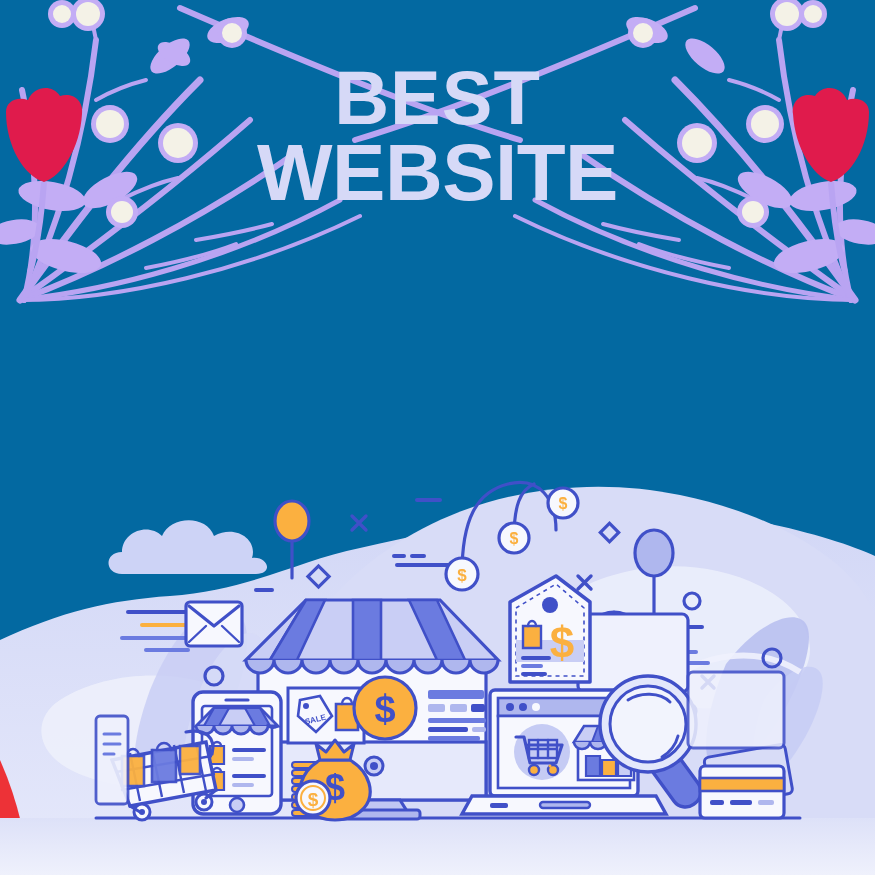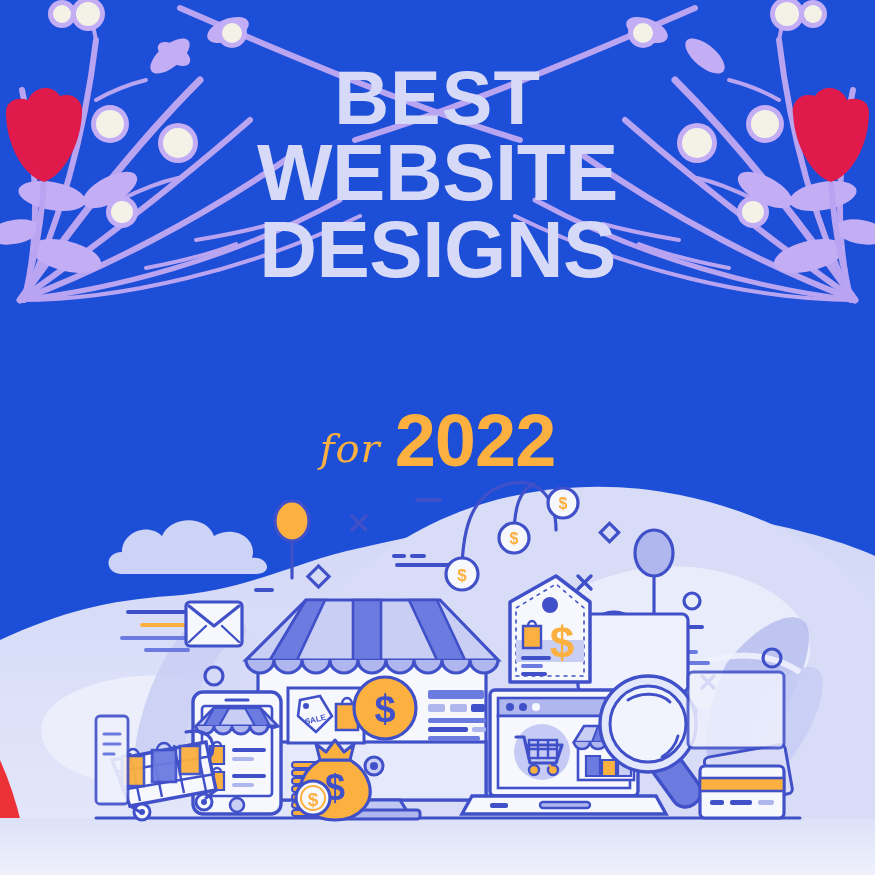--- a/index.html
+++ b/index.html
@@ -2,21 +2,21 @@
 <html><head>
 <meta charset="utf-8">
 <title>Best Ecommerce Website Designs for 2022</title>
 <style>
   html,body{margin:0;padding:0;}
   body{
     width:875px;height:875px;overflow:hidden;
     font-family:"Liberation Sans", sans-serif;
     background:#ED3237;
   }
-  .poster{position:relative;width:875px;height:875px;overflow:hidden;background:#1d4ed8;}
+  .poster{position:relative;width:875px;height:875px;overflow:hidden;background:#0369a1;}
   .layer{position:absolute;inset:0;}
   svg.layer{display:block;}
 
   
   .headline-wrap{
     position:absolute;left:0;top:62px;width:875px;
     text-align:center;z-index:40;pointer-events:none;
   }
   .headline{
     color:#D6D9F7;
@@ -229,28 +229,23 @@
             <circle cx="62" cy="14" r="9" fill="#F4F2E7"></circle>
           </g>
       </g>
     </g>
   </svg>
 
   <div class="headline-wrap">
     <h1 class="headline">
       <span class="l1">BEST</span>
       <span class="l3">WEBSITE</span>
-      <span class="l4">DESIGNS</span>
     </h1>
   </div>
 
-  <div class="year-wrap">
-    <span class="year-for">for</span>
-    <span class="year-num">2022</span>
-  </div>
 
   <svg class="layer" viewBox="0 0 875 875" width="875" height="875">
     <defs>
       <style>
         .ink{stroke:#4050C8;stroke-width:3.2;fill:none;stroke-linecap:round;stroke-linejoin:round;}
         .inkthin{stroke:#4050C8;stroke-width:2.4;fill:none;stroke-linecap:round;}
         .w{fill:#F7F8FE;}
         .lav{fill:#AFB7EE;}
         .lav2{fill:#C9CEF5;}
         .blue{fill:#6B7BE0;}

